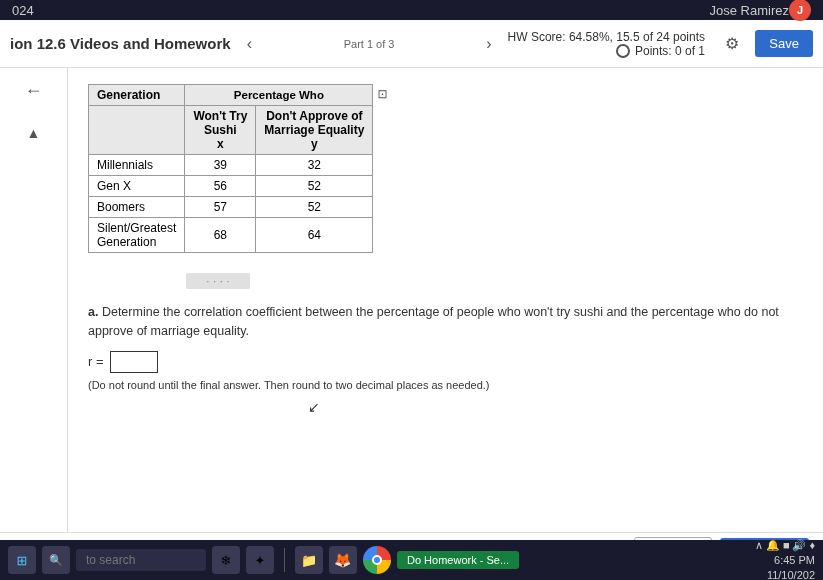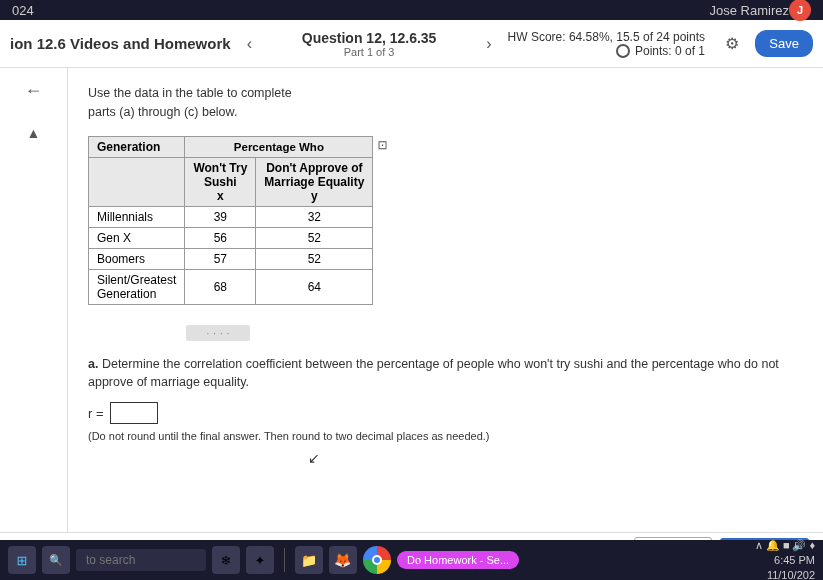--- a/index.html
+++ b/index.html
@@ -96,21 +96,21 @@
       color: #555;
       margin-right: 6px;
     }
     .save-btn {
       background: #2d6bcd;
       color: white;
       border: none;
       padding: 6px 14px;
       font-size: 13px;
       cursor: pointer;
-      border-radius: 12px;
+      border-radius: 3px;
     }
 
     
     .main-area {
       display: flex;
       height: calc(580px - 32px - 48px - 36px);
       background: #f5f5f5;
     }
 
     
@@ -311,26 +311,26 @@
       cursor: pointer;
       position: relative;
     }
     .chrome-inner {
       width: 10px; height: 10px;
       background: #4285f4;
       border-radius: 50%;
       border: 2px solid white;
     }
     .taskbar-app-btn {
-      background: #d946ef;
+      background: #15803d;
       color: white;
       border: none;
       padding: 3px 10px;
       font-size: 11px;
-      border-radius: 9px;
+      border-radius: 3px;
       cursor: pointer;
       white-space: nowrap;
     }
     .taskbar-right {
       margin-left: auto;
       display: flex;
       flex-direction: column;
       align-items: flex-end;
       color: #ccc;
       font-size: 11px;
@@ -353,21 +353,20 @@
     <div class="avatar-circle">
       <span>J</span>
     </div>
   </div>
 </div>
 
 <div class="header-row">
   <span class="section-title">ion 12.6 Videos and Homework</span>
   <button class="nav-arrow">‹</button>
   <div class="question-block">
-    <span class="question-title">Question 12, 12.6.35</span>
     <span class="question-part">Part 1 of 3</span>
   </div>
   <button class="nav-arrow">›</button>
   <div class="hw-score-block">
     <span>HW Score: 64.58%, 15.5 of 24 points</span>
     <div class="score-line">
       <span class="circle-icon"></span>
       <span>Points: 0 of 1</span>
     </div>
   </div>
@@ -376,23 +375,20 @@
 </div>
 
 <div class="main-area">
 
   <div class="left-sidebar">
     <button class="back-arrow-btn">←</button>
     <button class="sidebar-arrow-up">▲</button>
   </div>
 
   <div class="content-panel">
-    <p class="instruction-text">
-      Use the data in the table to complete<br>parts (a) through (c) below.
-    </p>
 
     <div class="table-wrapper">
       <table class="data-table">
         <thead>
           <tr>
             <th class="gen-col">Generation</th>
             <th colspan="2" class="percentage-header">
               Percentage Who
             </th>
             <td rowspan="10" style="border:none; padding:2px 4px; vertical-align:top; cursor:pointer;">

